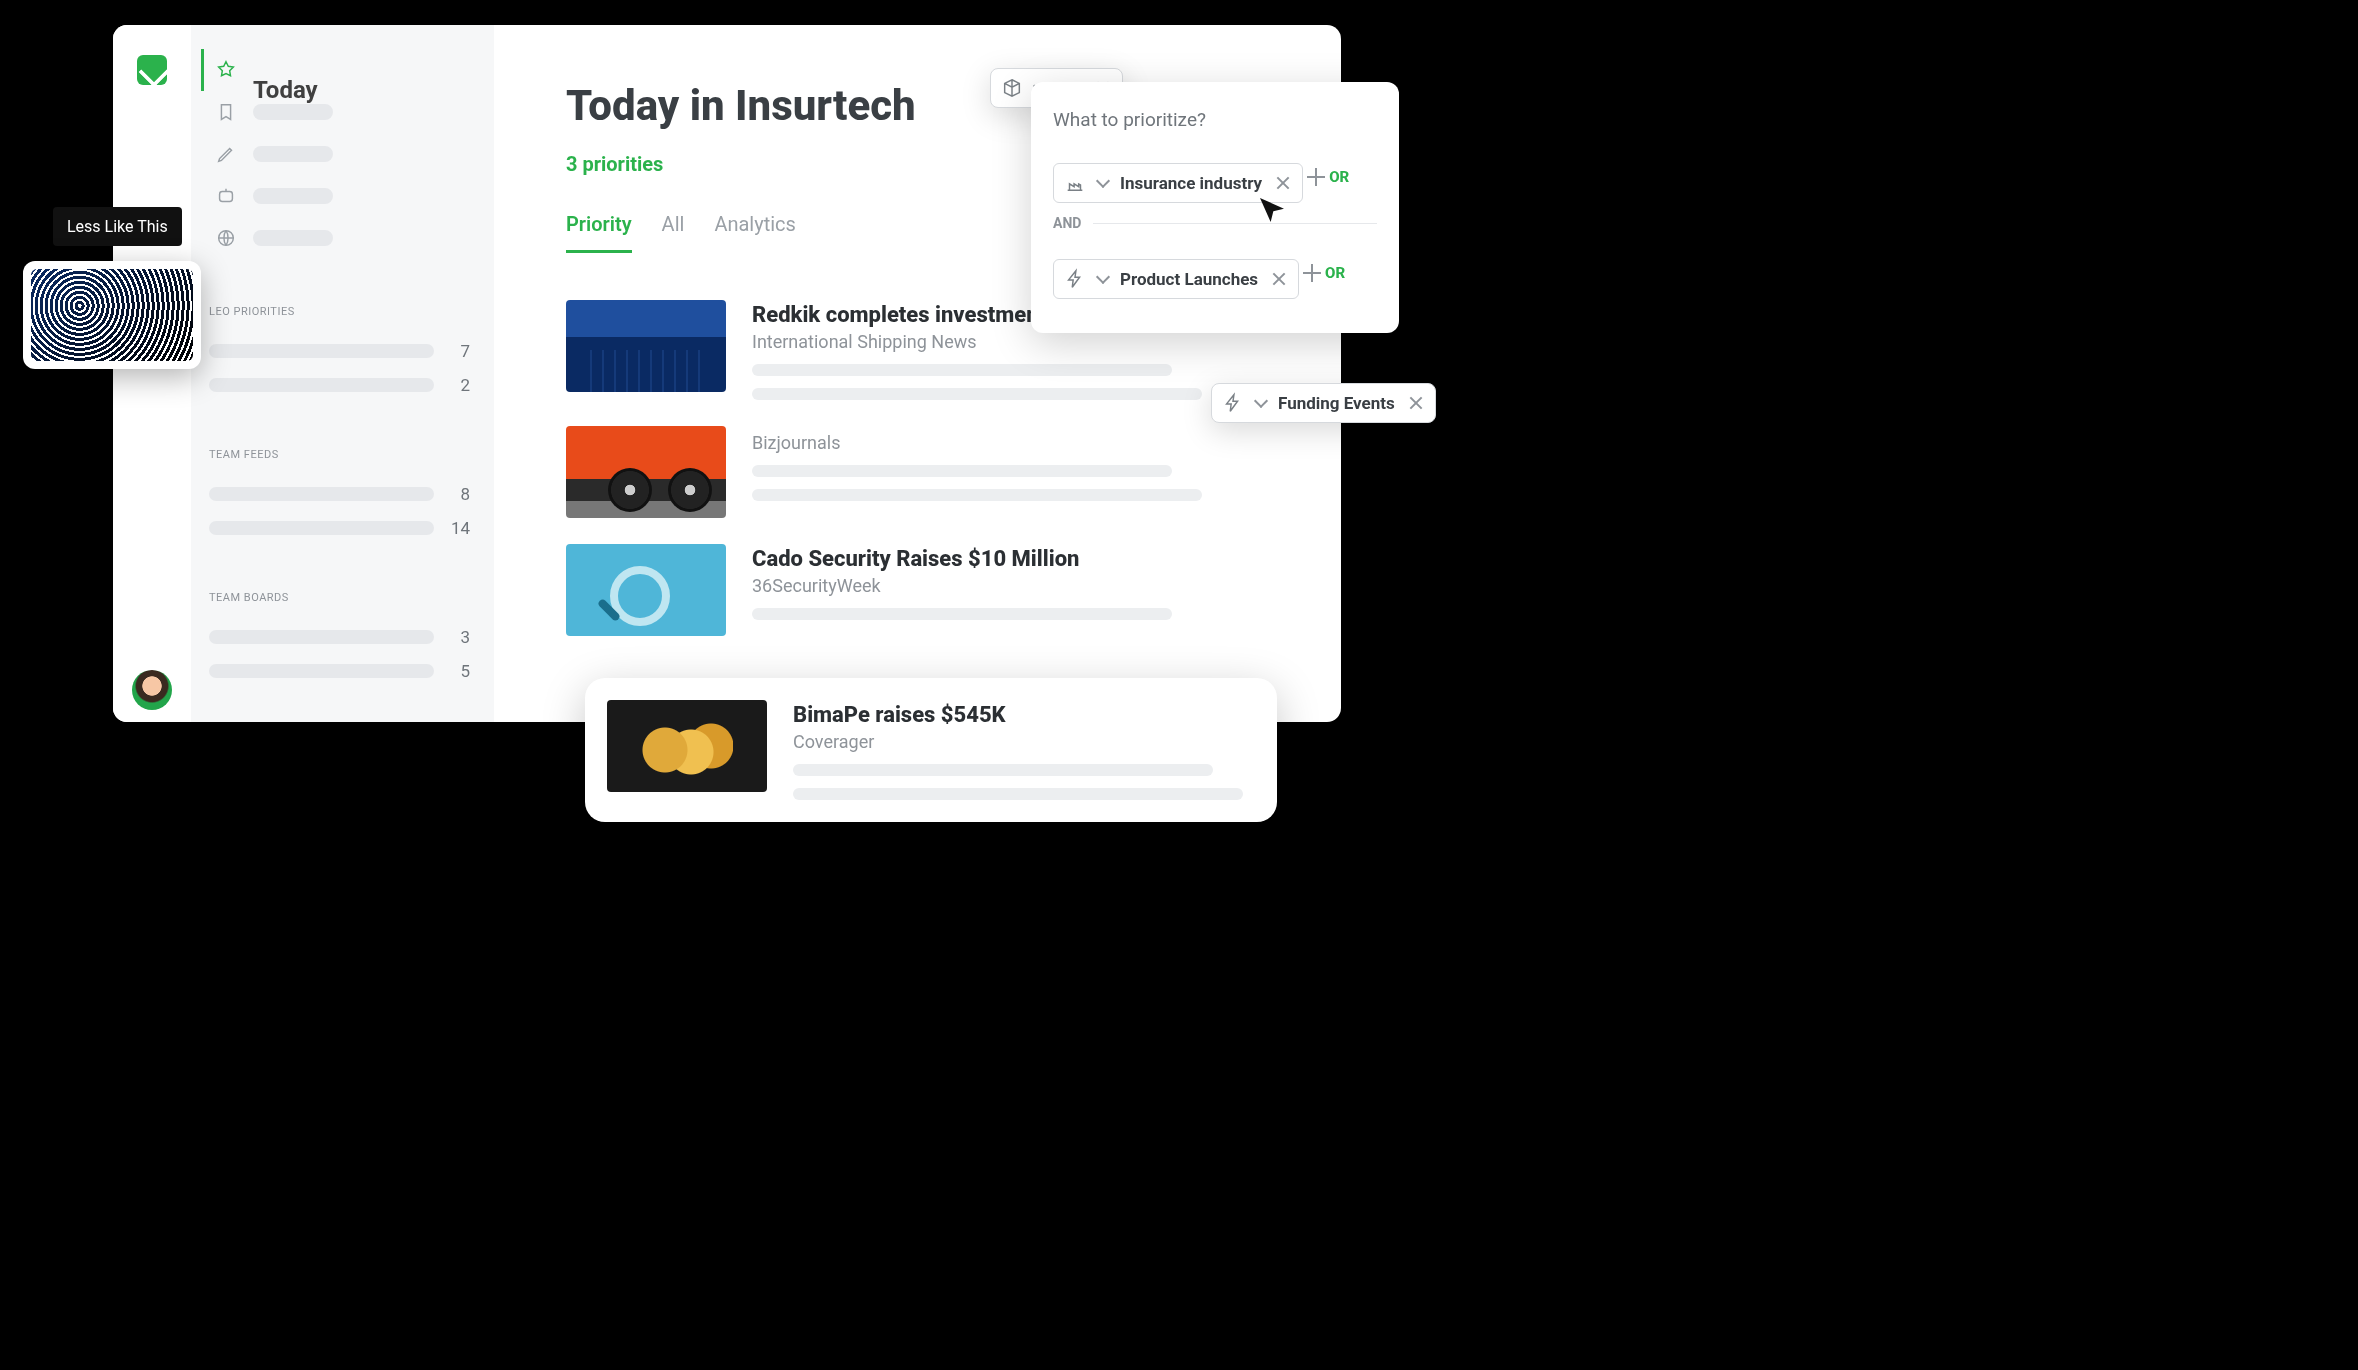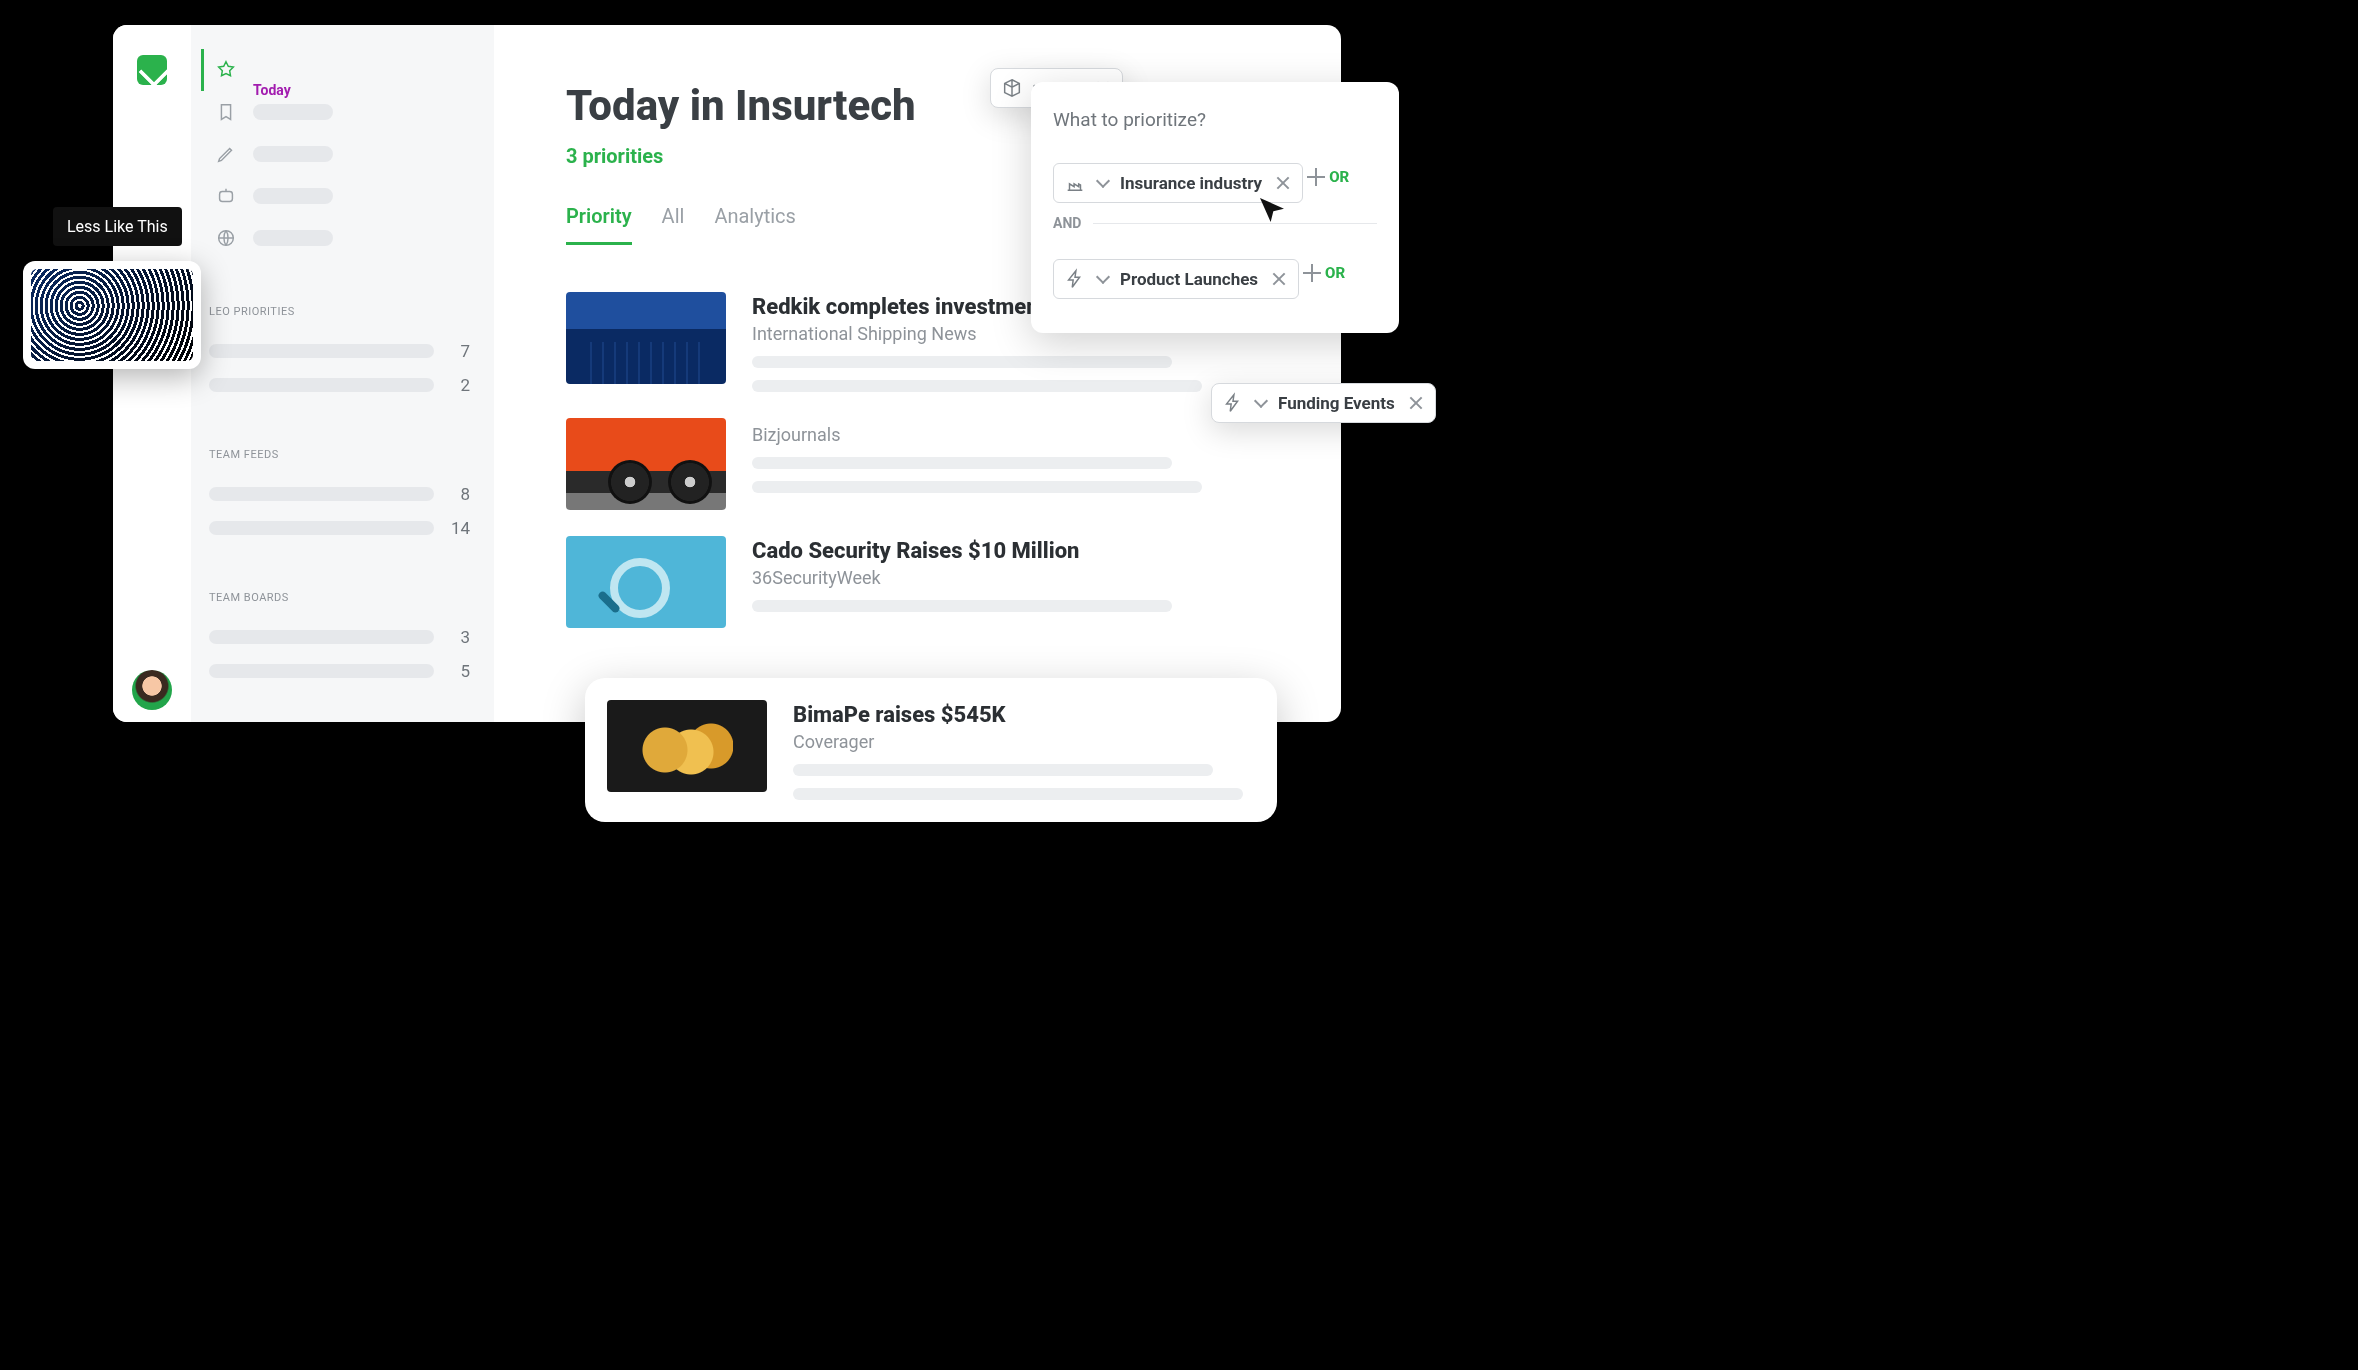--- a/index.html
+++ b/index.html
@@ -71,21 +71,21 @@
     display: flex;
     align-items: center;
     gap: 16px;
     height: 42px;
     padding-left: 6px;
   }
   .nav-item.active { color: #2bb24c; border-left: 3px solid #2bb24c; margin-left: -8px; padding-left: 11px; }
   .nav-icon { width: 22px; height: 22px; display: flex; align-items: center; justify-content: center; }
   .nav-icon svg { stroke: #9aa0a6; fill: none; stroke-width: 1.6; }
   .nav-item.active .nav-icon svg { stroke: #2bb24c; }
-  .nav-label-active { font-weight: 700; font-size: 14px; color: #a21caf; margin-top: 40px; }
+  .nav-label-active { font-weight: 700; font-size: 24px; color: #404040; margin-top: 40px; }
   .pill {
     height: 16px;
     border-radius: 8px;
     background: #e6e8eb;
   }
   .pill.w80 { width: 80px; }
 
   .section-header {
     font-size: 11px;
     letter-spacing: 0.5px;
@@ -120,21 +120,21 @@
   }
   .page-title {
     font-size: 42px;
     font-weight: 800;
     color: #3a3f44;
   }
   .subtitle {
     color: #2bb24c;
     font-size: 20px;
     font-weight: 700;
-    margin-top: 14px;
+    margin-top: 22px;
   }
   .tabs {
     display: flex;
     gap: 30px;
     margin-top: 36px;
     border-bottom: 1px solid transparent;
   }
   .tab {
     font-size: 20px;
     color: #9aa0a6;

